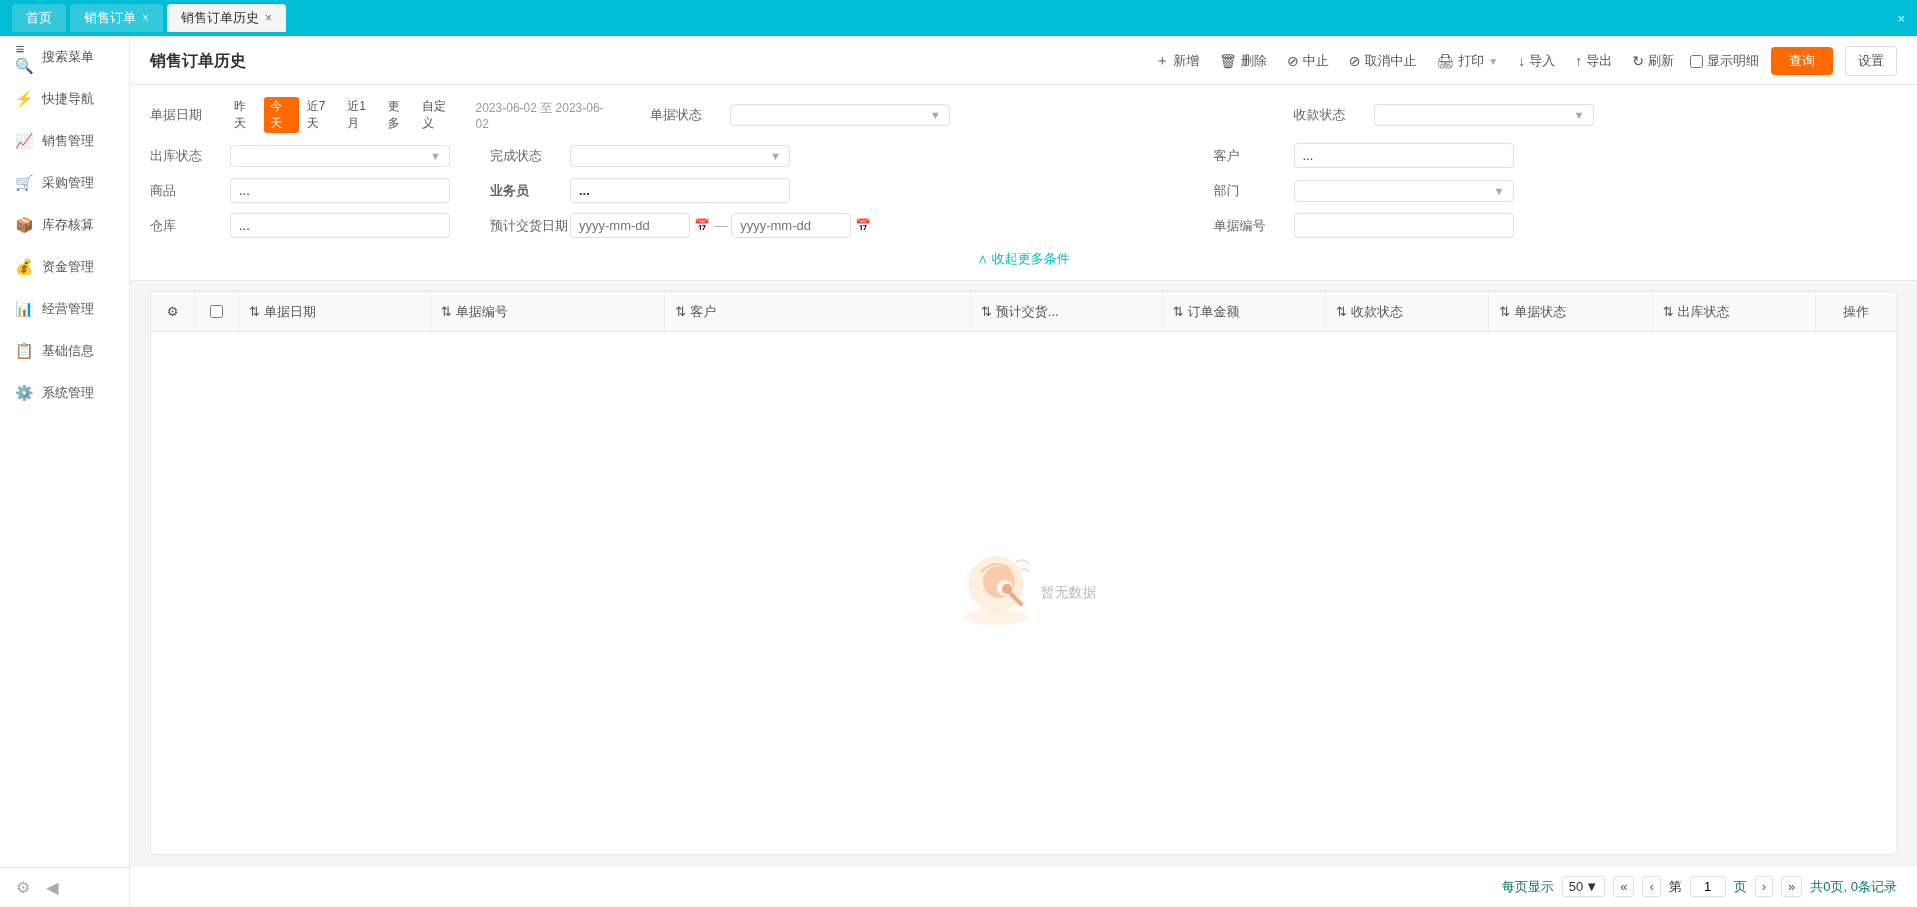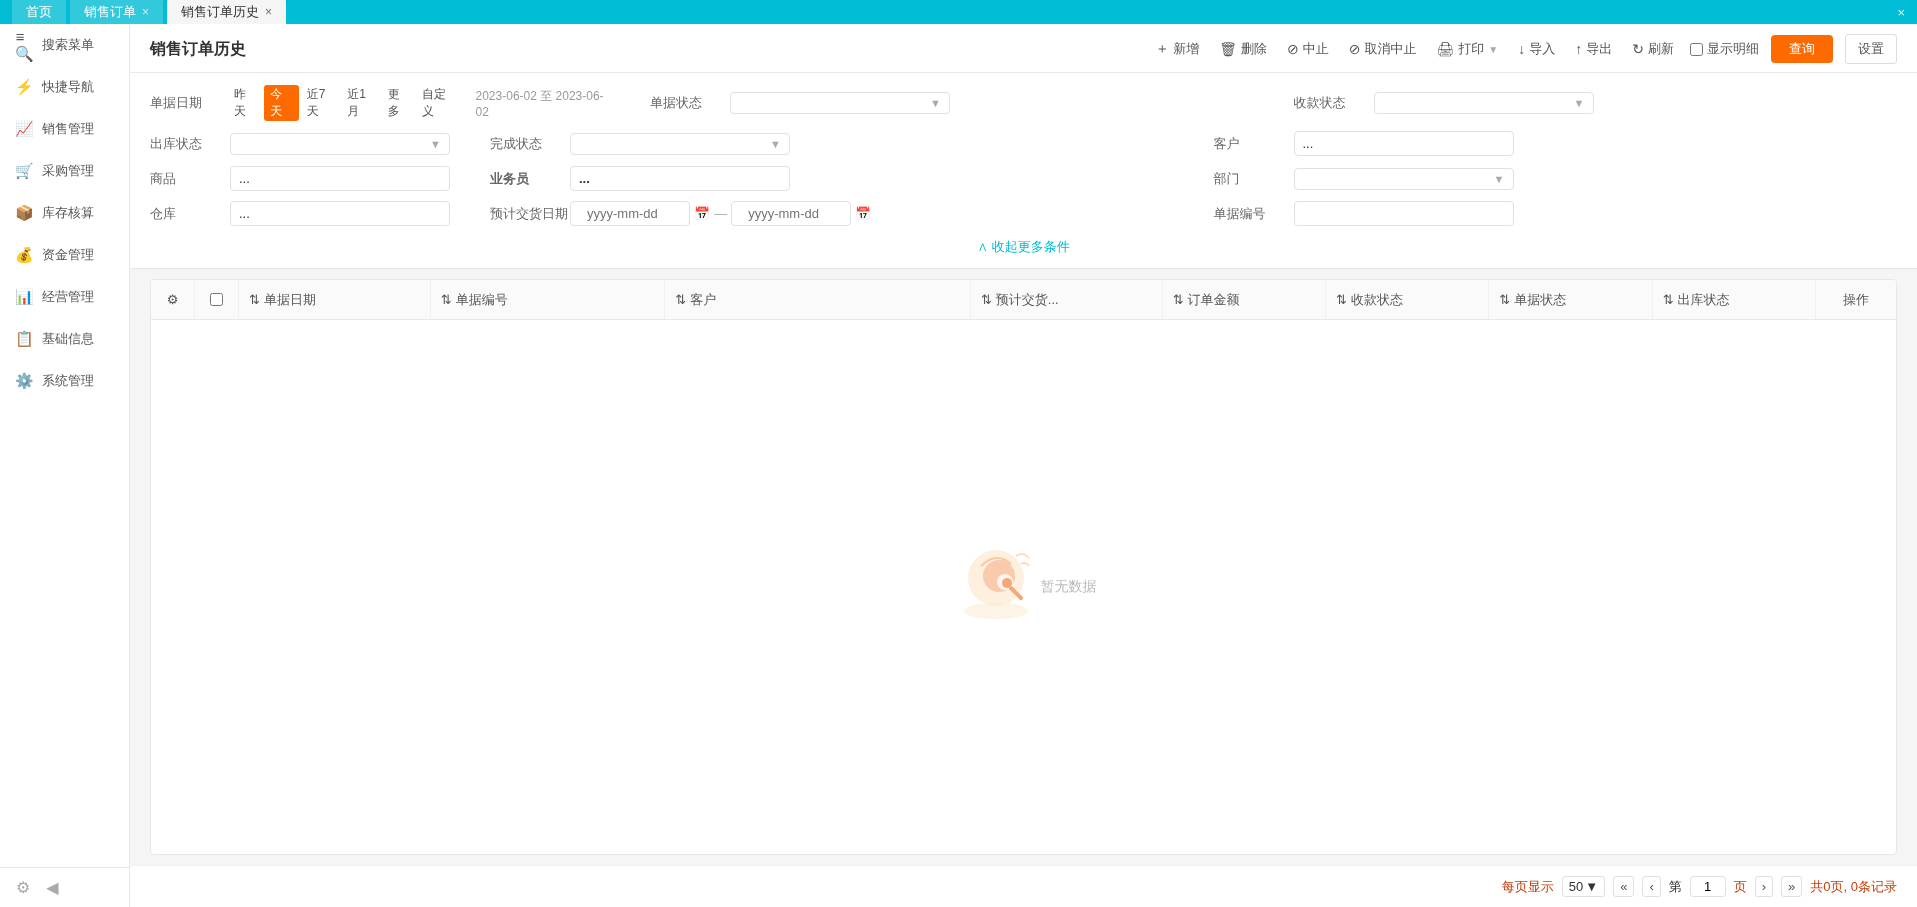--- a/index.html
+++ b/index.html
@@ -1,19 +1,19 @@
 <!DOCTYPE html>
 <html><head>
   <meta charset="utf-8">
   <style>
     * { box-sizing: border-box; margin: 0; padding: 0; }
     body { font-family: 'Microsoft YaHei', Arial, sans-serif; font-size: 13px; background: #f5f5f5; color: #333; display: flex; flex-direction: column; height: 100vh; overflow: hidden; }
 
     
-    .top-bar { background: #00bcd4; height: 24px; display: flex; align-items: center; padding: 0 12px; flex-shrink: 0; }
+    .top-bar { background: #00bcd4; height: 36px; display: flex; align-items: center; padding: 0 12px; flex-shrink: 0; }
     .top-bar .tabs { display: flex; align-items: center; flex: 1; gap: 4px; }
     .tab { background: rgba(255,255,255,0.2); color: #fff; padding: 4px 14px; border-radius: 4px 4px 0 0; font-size: 13px; cursor: pointer; display: flex; align-items: center; gap: 6px; height: 28px; }
     .tab.active { background: #f5f5f5; color: #333; }
     .tab .close-btn { font-size: 12px; color: inherit; opacity: 0.7; cursor: pointer; }
     .top-bar-right { display: flex; align-items: center; gap: 8px; color: #fff; font-size: 13px; }
     .top-bar-right span { cursor: pointer; }
 
     
     .main-layout { display: flex; flex: 1; overflow: hidden; }
 
@@ -42,21 +42,21 @@
     .filter-label { width: 80px; color: #666; font-size: 13px; flex-shrink: 0; }
     .filter-value { display: flex; align-items: center; flex: 1; max-width: 380px; }
     .date-tabs { display: flex; align-items: center; gap: 4px; font-size: 12px; }
     .date-tab { cursor: pointer; color: #555; padding: 1px 4px; }
     .date-tab.active { background: #ff6a00; color: #fff; border-radius: 3px; padding: 1px 6px; }
     .date-range { font-size: 12px; color: #999; margin-left: 16px; }
     .filter-select { border: 1px solid #e0e0e0; border-radius: 4px; padding: 4px 8px; font-size: 13px; color: #333; background: #fff; min-width: 180px; display: flex; align-items: center; justify-content: space-between; cursor: pointer; }
     .filter-select .arrow { color: #aaa; font-size: 11px; }
     .filter-input { border: 1px solid #e0e0e0; border-radius: 4px; padding: 4px 8px; font-size: 13px; color: #999; background: #fff; min-width: 180px; }
     .date-input-group { display: flex; align-items: center; gap: 4px; }
-    .date-input { border: 1px solid #e0e0e0; border-radius: 4px; padding: 4px 16px; font-size: 13px; color: #bbb; background: #fff; width: 120px; }
+    .date-input { border: 1px solid #e0e0e0; border-radius: 4px; padding: 4px 8px; font-size: 13px; color: #bbb; background: #fff; width: 120px; }
     .date-dash { color: #aaa; }
     .collapse-row { text-align: center; font-size: 13px; color: #00bcd4; cursor: pointer; padding-top: 2px; }
 
     
     .table-area { flex: 1; overflow: auto; background: #fff; margin: 10px 20px; border-radius: 4px; border: 1px solid #e8e8e8; display: flex; flex-direction: column; }
     .table-header { display: flex; align-items: center; background: #fafafa; border-bottom: 1px solid #e8e8e8; height: 40px; flex-shrink: 0; }
     .th { padding: 0 10px; font-size: 13px; color: #555; display: flex; align-items: center; gap: 4px; border-right: 1px solid #f0f0f0; height: 100%; }
     .th-settings { width: 44px; justify-content: center; }
     .th-checkbox { width: 44px; justify-content: center; }
     .th-date { flex: 1.2; min-width: 100px; }
@@ -68,21 +68,21 @@
     .th-order-status { flex: 1; min-width: 80px; }
     .th-stock-status { flex: 1; min-width: 80px; }
     .th-action { width: 80px; justify-content: center; border-right: none; }
 
     .empty-area { flex: 1; display: flex; flex-direction: row; align-items: center; justify-content: center; }
     .empty-icon { width: 90px; height: 90px; margin-bottom: 12px; }
     .empty-text { color: #bbb; font-size: 14px; }
 
     
     .pagination { display: flex; align-items: center; justify-content: flex-end; padding: 10px 20px; background: #fff; border-top: 1px solid #f0f0f0; gap: 8px; font-size: 13px; flex-shrink: 0; }
-    .pagination-label { color: #c2410c; }
+    .pagination-label { color: #0f766e; }
     .page-size-select { border: 1px solid #e0e0e0; border-radius: 3px; padding: 2px 6px; font-size: 13px; display: flex; align-items: center; gap: 2px; cursor: pointer; }
     .page-nav-btn { border: 1px solid #e0e0e0; background: #fff; color: #555; padding: 2px 6px; border-radius: 3px; cursor: pointer; font-size: 13px; }
     .page-input { border: 1px solid #e0e0e0; border-radius: 3px; width: 36px; text-align: center; padding: 2px; font-size: 13px; }
 
     
     ::-webkit-scrollbar { width: 6px; height: 6px; }
     ::-webkit-scrollbar-track { background: #f1f1f1; }
     ::-webkit-scrollbar-thumb { background: #ccc; border-radius: 3px; }
   </style>
 </head>

